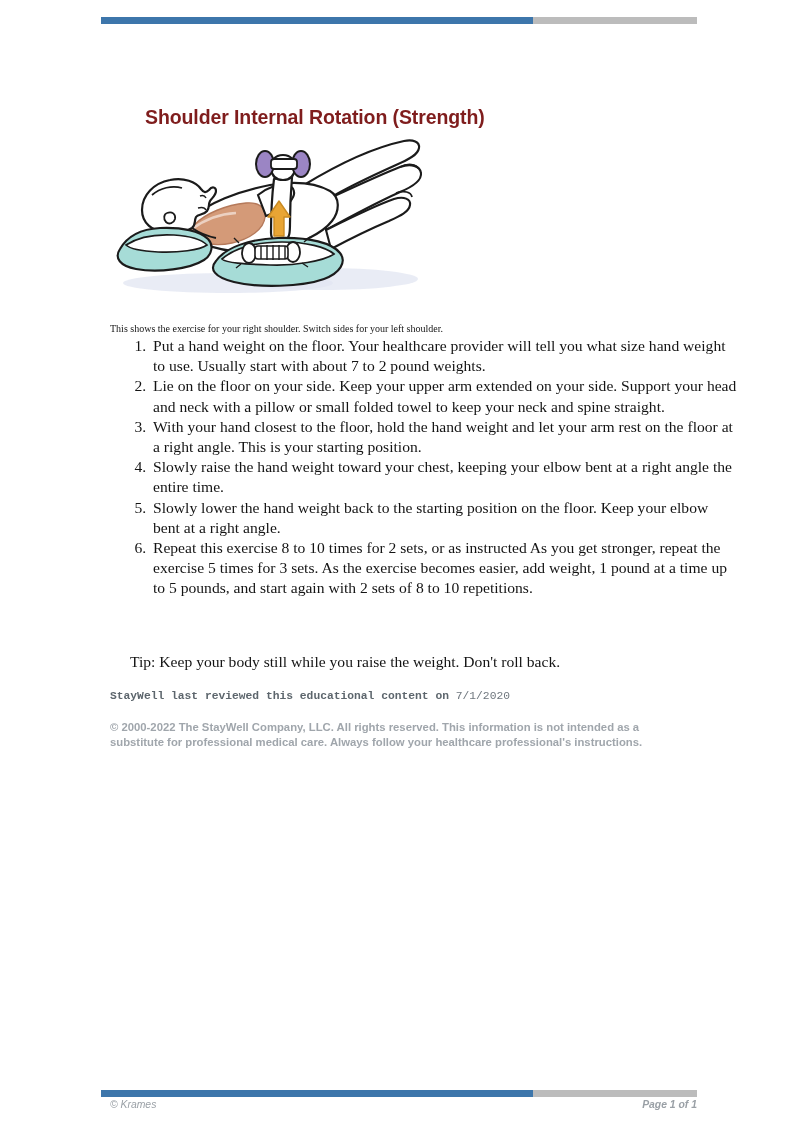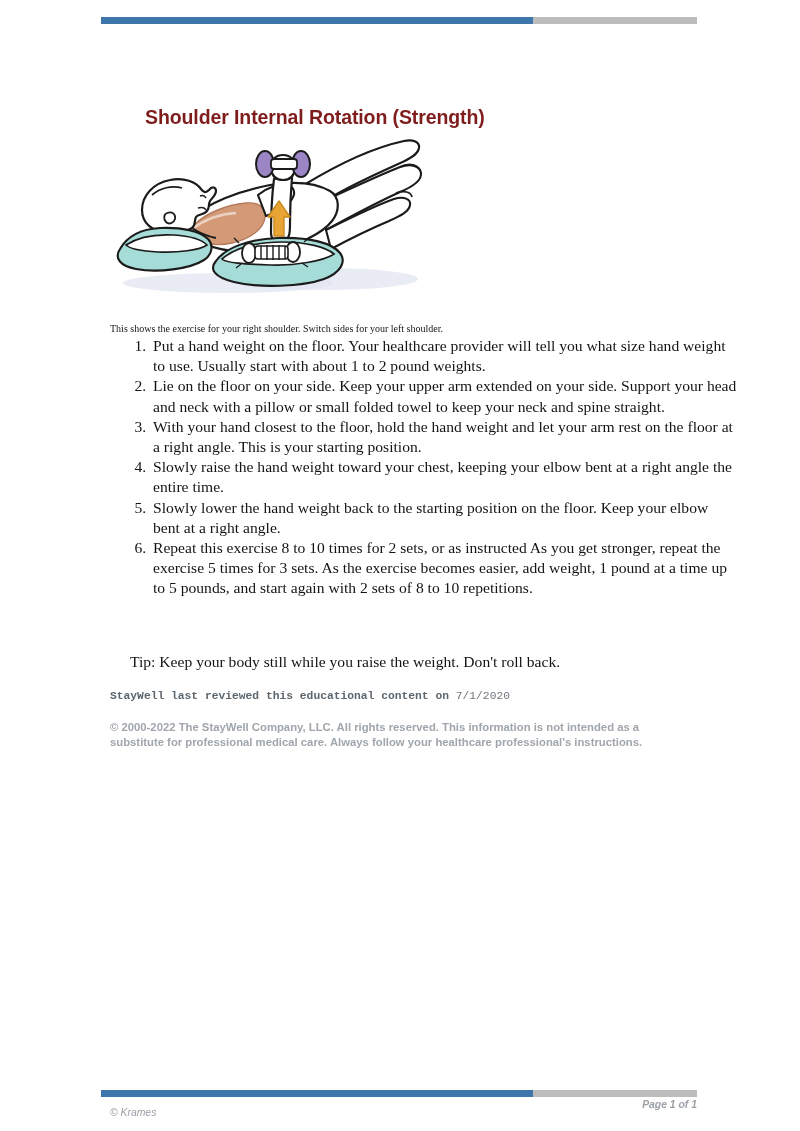--- a/index.html
+++ b/index.html
@@ -126,21 +126,21 @@
 
   
   #footer-left, #footer-right {
     position: absolute;
     top: 1099px;
     font-family: "Liberation Sans", sans-serif;
     font-size: 10.4px;
     font-style: italic;
     color: #9aa0a6;
   }
-  #footer-left { left: 110px; margin-top: 8px; }
+  #footer-left { left: 110px; }
   #footer-right { left: 497px; width: 200px; text-align: right; font-weight: bold; }
 </style>
 </head>
 <body>
 
 <div class="rule-bar" id="header-rule">
   <div class="seg-blue"></div>
   <div class="seg-gray"></div>
 </div>
 
@@ -216,21 +216,21 @@
     <rect x="147" y="113" width="33" height="13" rx="3" fill="#ffffff" stroke="#1b1b1b" stroke-width="1.6"></rect>
     <path d="M153 113 L153 126 M159 112 L159 127 M165 112 L165 127 M171 112 L171 127 M177 113 L177 126" fill="none" stroke="#1b1b1b" stroke-width="1.4"></path>
 
     <path d="M131 110 L126 105 M196 109 L202 104 M133 131 L128 135 M194 130 L200 134" fill="none" stroke="#1b1b1b" stroke-width="1.4"></path>
   </svg>
 </div>
 
 <p id="intro-text">This shows the exercise for your right shoulder. Switch sides for your left shoulder.</p>
 
 <ol id="steps-list">
-  <li>Put a hand weight on the floor. Your healthcare provider will tell you what size hand weight to use. Usually start with about 1 to 2 pound weights.</li>
+  <li>Put a hand weight on the floor. Your healthcare provider will tell you what size hand weight to use. Usually start with about 7 to 2 pound weights.</li>
   <li>Lie on the floor on your side. Keep your upper arm extended on your side. Support your head and neck with a pillow or small folded towel to keep your neck and spine straight.</li>
   <li>With your hand closest to the floor, hold the hand weight and let your arm rest on the floor at a right angle. This is your starting position.</li>
   <li>Slowly raise the hand weight toward your chest, keeping your elbow bent at a right angle the entire time.</li>
   <li>Slowly lower the hand weight back to the starting position on the floor. Keep your elbow bent at a right angle.</li>
   <li>Repeat this exercise 8 to 10 times for 2 sets, or as instructed As you get stronger, repeat the exercise 5 times for 3 sets. As the exercise becomes easier, add weight, 1 pound at a time up to 5 pounds, and start again with 2 sets of 8 to 10 repetitions.</li>
 </ol>
 
 <p id="tip-text">Tip: Keep your body still while you raise the weight. Don't roll back.</p>
 
 <div id="review-line">

